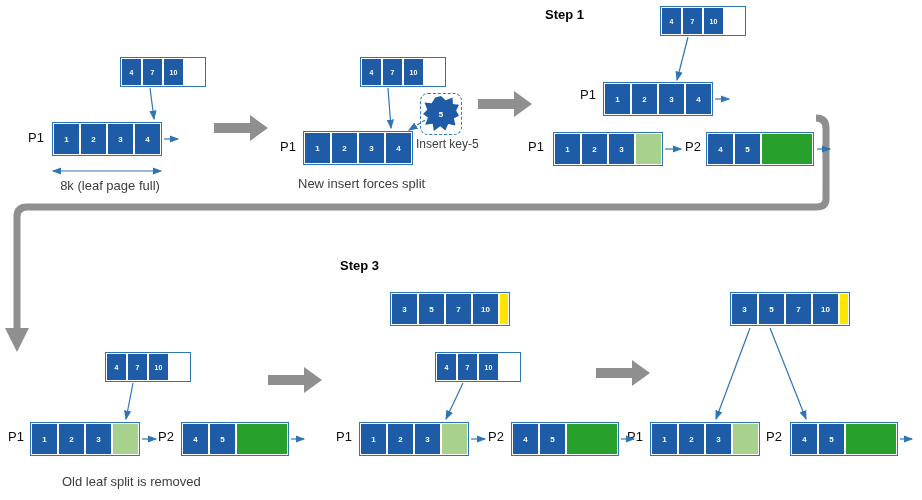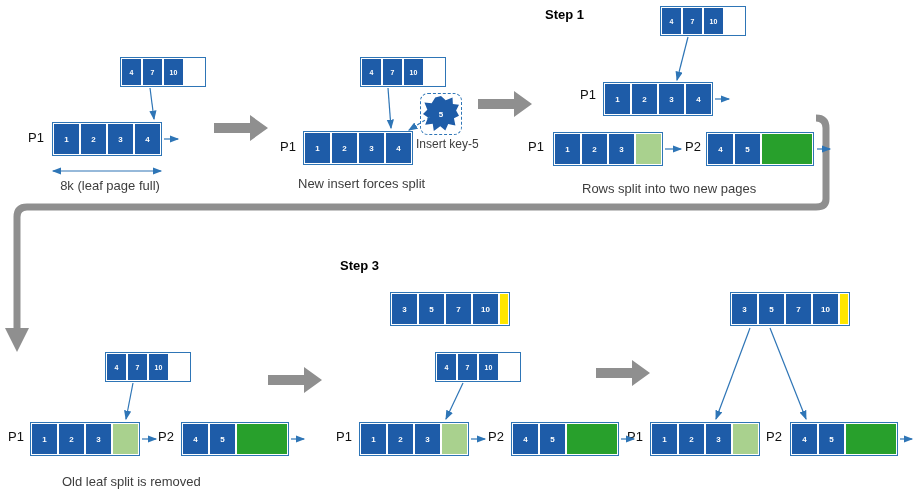--- a/index.html
+++ b/index.html
@@ -99,21 +99,20 @@
     <div class="cell">2</div>
     <div class="cell">3</div>
     <div class="cell lg"></div>
   </div>
   <div class="plabel" style="left:685px;top:139px">P2</div>
   <div class="page leaf" style="left:706px;top:132px">
     <div class="cell">4</div>
     <div class="cell">5</div>
     <div class="cell green"></div>
   </div>
-  <div class="caption" style="left:582px;top:182px">Rows split into two new pages</div>
 
   <div class="step" style="left:340px;top:258px">Step 3</div>
 
   <div class="page idx" style="left:105px;top:352px">
     <div class="cell">4</div>
     <div class="cell">7</div>
     <div class="cell">10</div>
     <div class="cell empty"></div>
   </div>
   <div class="plabel" style="left:8px;top:429px">P1</div>

